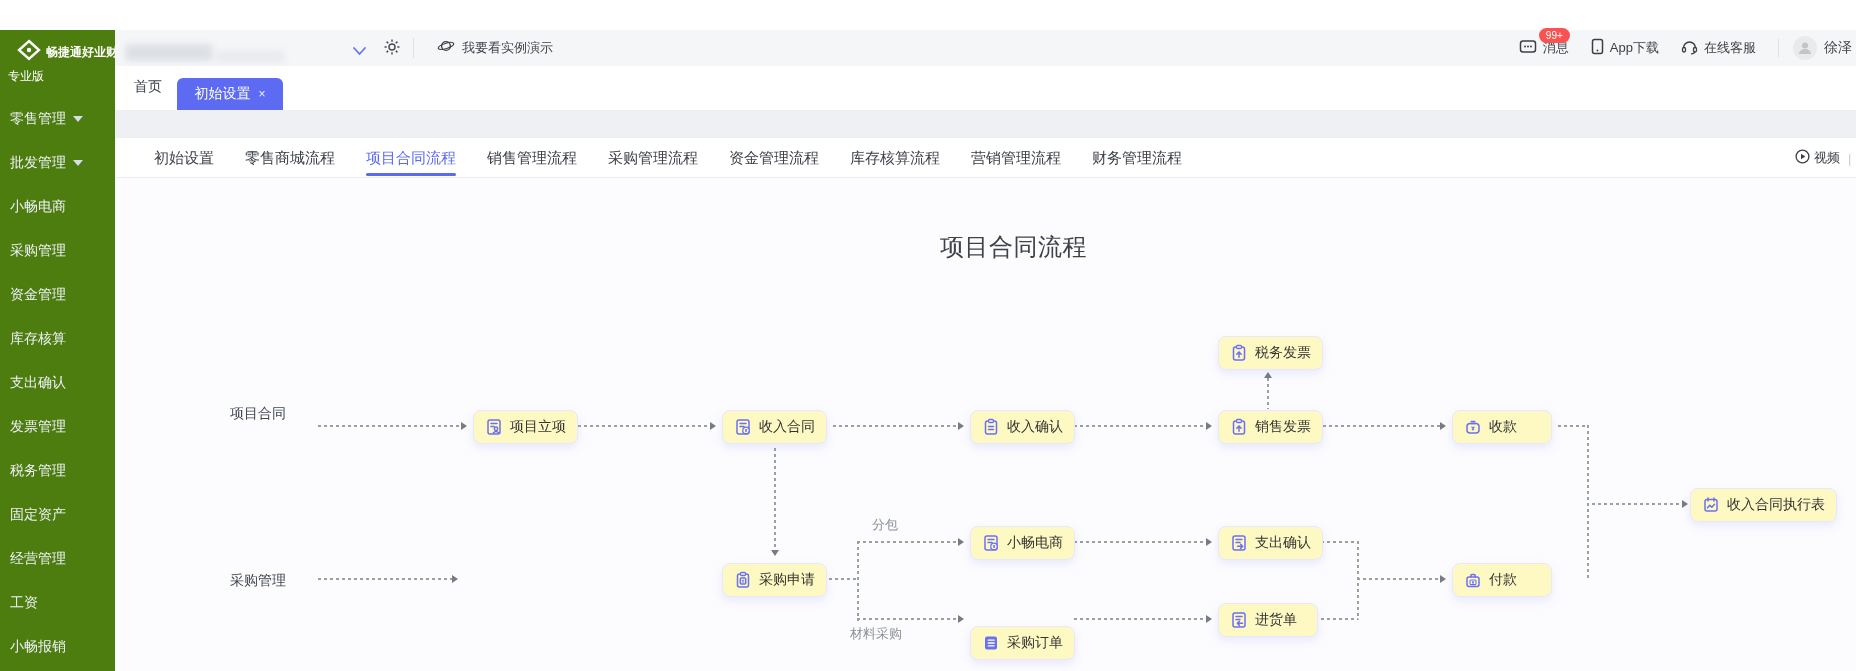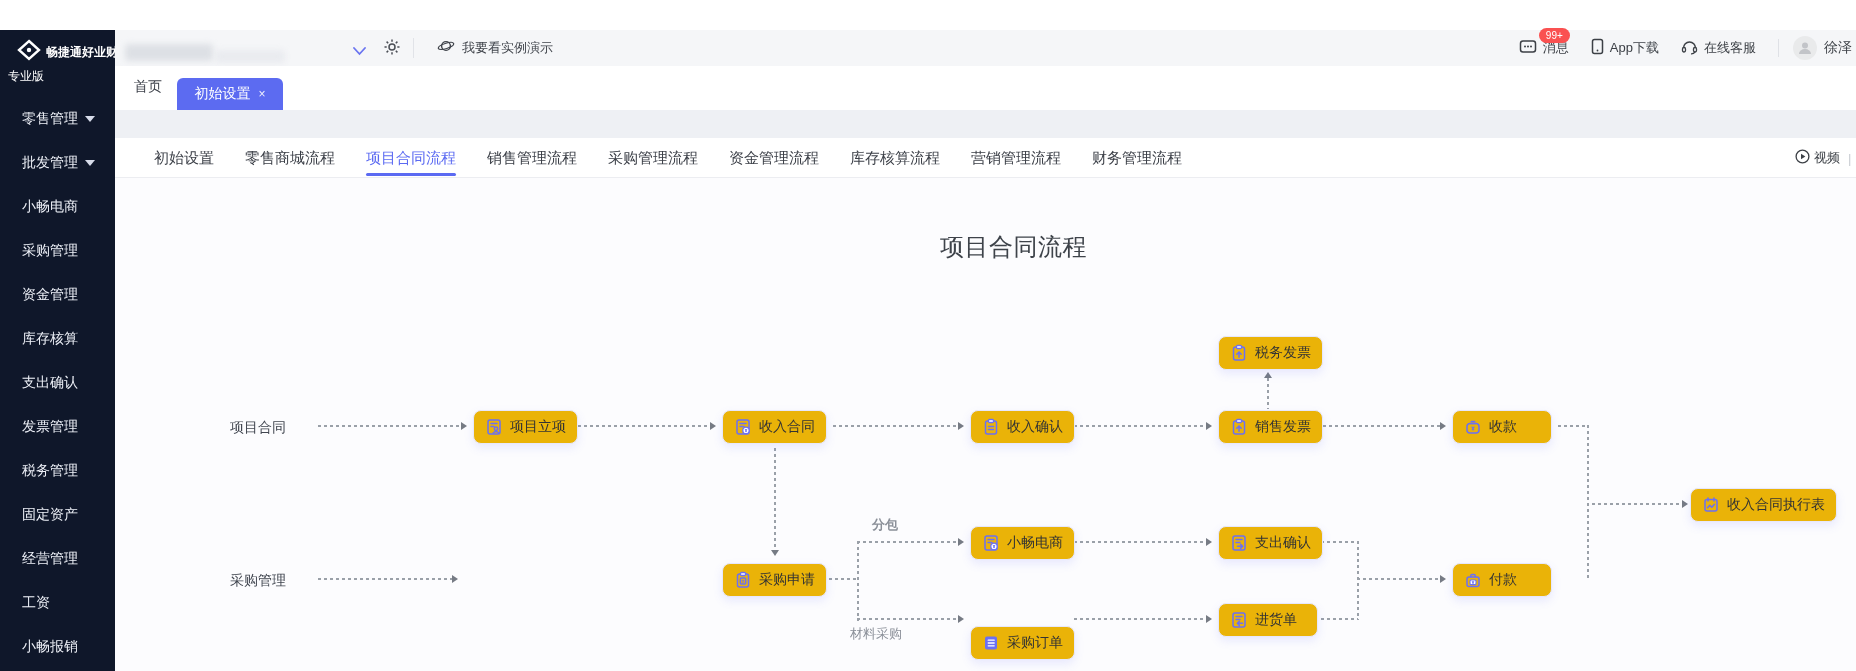--- a/index.html
+++ b/index.html
@@ -4,27 +4,27 @@
 <style>
   * { margin:0; padding:0; box-sizing:border-box; }
   html,body { width:1856px; height:671px; overflow:hidden; background:#fff;
     font-family:"Liberation Sans","DejaVu Sans",sans-serif; }
   .screen { position:relative; width:1856px; height:671px; background:#fff; }
 
   
   .topstrip { position:absolute; left:0; top:0; width:1856px; height:30px; background:#ffffff; }
 
   
-  .sidebar { position:absolute; left:0; top:30px; width:115px; height:641px; background:#0f172a; }
+  .sidebar { position:absolute; left:0; top:30px; width:115px; height:641px; background:#4d7c0f; }
   .logo-block { position:relative; height:66px; }
   .logo-ico { position:absolute; left:16px; top:8px; }
   .brand { position:absolute; left:46px; top:14px; font-size:12px; font-weight:bold; color:#fff; white-space:nowrap; }
   .edition { position:absolute; left:8px; top:38px; font-size:12px; color:#fff; }
   .nav-items { position:absolute; left:0; top:66px; width:115px; }
-  .nav-item { height:44px; line-height:44px; padding-left:22px; font-size:14px; color:#eef1f8; cursor:pointer; white-space:nowrap; }
+  .nav-item { height:44px; line-height:44px; padding-left:10px; font-size:14px; color:#eef1f8; cursor:pointer; white-space:nowrap; }
   .caret { display:inline-block; width:0; height:0; margin-left:7px; vertical-align:middle;
     border-left:5px solid transparent; border-right:5px solid transparent; border-top:6px solid #d7dcea; }
 
   
   .navbar { position:absolute; left:115px; top:30px; width:1741px; height:36px; background:#f5f6f8; }
   .blur-blob1 { position:absolute; left:10px; top:14px; width:88px; height:17px; background:#dde0e5; border-radius:4px; filter:blur(3px); }
   .blur-blob2 { position:absolute; left:100px; top:20px; width:70px; height:13px; background:#e9ebef; border-radius:4px; filter:blur(3px); }
   .company-underline { position:absolute; left:8px; top:38px; width:250px; height:1px; background:#d9dbe0; }
   .nv-chevron { position:absolute; left:238px; top:12px; }
   .nv-gear { position:absolute; left:268px; top:8px; }
@@ -56,21 +56,21 @@
   .subtab-links { position:absolute; left:1680px; top:0; height:40px; display:flex; align-items:center; gap:8px; font-size:13px; color:#3c4046; white-space:nowrap; }
   .sl-item { display:flex; align-items:center; gap:4px; cursor:pointer; }
   .sl-sep { color:#c9ccd2; }
 
   
   .flow { position:absolute; left:-115px; top:-138px; width:1856px; height:671px; pointer-events:none; }
   .flow * { pointer-events:auto; }
   .flow-title { position:absolute; left:940px; top:231px; font-size:24px; letter-spacing:.5px; font-weight:500; color:#3e434a; }
   .lane-label { position:absolute; font-size:14px; color:#414650; }
   .branch-label { position:absolute; font-size:13px; color:#8b9099; }
-  .node { position:absolute; height:34px; min-width:100px; background:#eab308; border:1px solid #e7e8fc; border-radius:8px;
+  .node { position:absolute; height:34px; min-width:100px; background:#fef9c3; border:1px solid #e7e8fc; border-radius:8px;
     box-shadow:0 4px 10px rgba(104,110,245,.13); display:flex; align-items:center; gap:7px; padding:0 11px;
     font-size:14px; color:#333; cursor:pointer; white-space:nowrap; }
   .nicon { width:18px; height:18px; flex:0 0 18px; display:flex; }
   .hl { position:absolute; height:2px; background:repeating-linear-gradient(90deg,#9aa0a8 0 3px,transparent 3px 6px); }
   .vl { position:absolute; width:2px; background:repeating-linear-gradient(180deg,#9aa0a8 0 3px,transparent 3px 6px); }
   .ar { position:absolute; width:0; height:0; border-top:4px solid transparent; border-bottom:4px solid transparent; border-left:6px solid #767b84; }
   .au { position:absolute; width:0; height:0; border-left:4px solid transparent; border-right:4px solid transparent; border-bottom:6px solid #767b84; }
   .ad { position:absolute; width:0; height:0; border-left:4px solid transparent; border-right:4px solid transparent; border-top:6px solid #767b84; }
 </style>
 </head>
@@ -211,23 +211,23 @@
           <span>视频</span>
         </span>
         <span class="sl-sep">|</span>
 
       </div>
     </div>
 
     <div class="flow">
       <div class="flow-title">项目合同流程</div>
 
-      <div class="lane-label" style="left:230px;top:419px;text-align:right;">项目合同</div>
+      <div class="lane-label" style="left:230px;top:405px;text-align:right;">项目合同</div>
       <div class="lane-label" style="left:230px;top:572px;">采购管理</div>
-      <div class="branch-label" style="left:872px;top:516px;font-weight:bold;">分包</div>
+      <div class="branch-label" style="left:872px;top:516px;">分包</div>
       <div class="branch-label" style="left:850px;top:625px;">材料采购</div>
 
       <div class="hl" style="left:318px;top:425px;width:143px;"></div>
         <i class="ar" style="left:461px;top:422px;"></i>
       <div class="hl" style="left:578px;top:425px;width:132px;"></div>
         <i class="ar" style="left:710px;top:422px;"></i>
       <div class="hl" style="left:833px;top:425px;width:125px;"></div>
         <i class="ar" style="left:958px;top:422px;"></i>
       <div class="hl" style="left:1074px;top:425px;width:132px;"></div>
         <i class="ar" style="left:1206px;top:422px;"></i>

